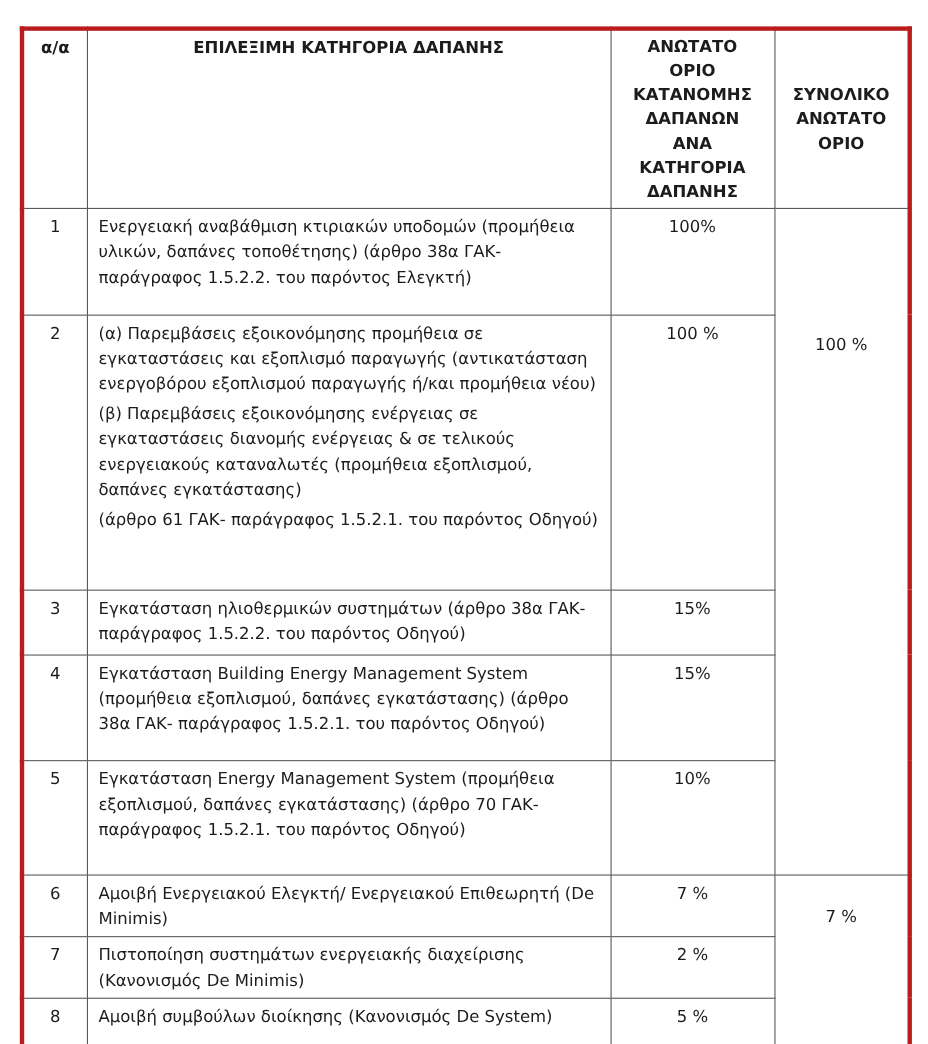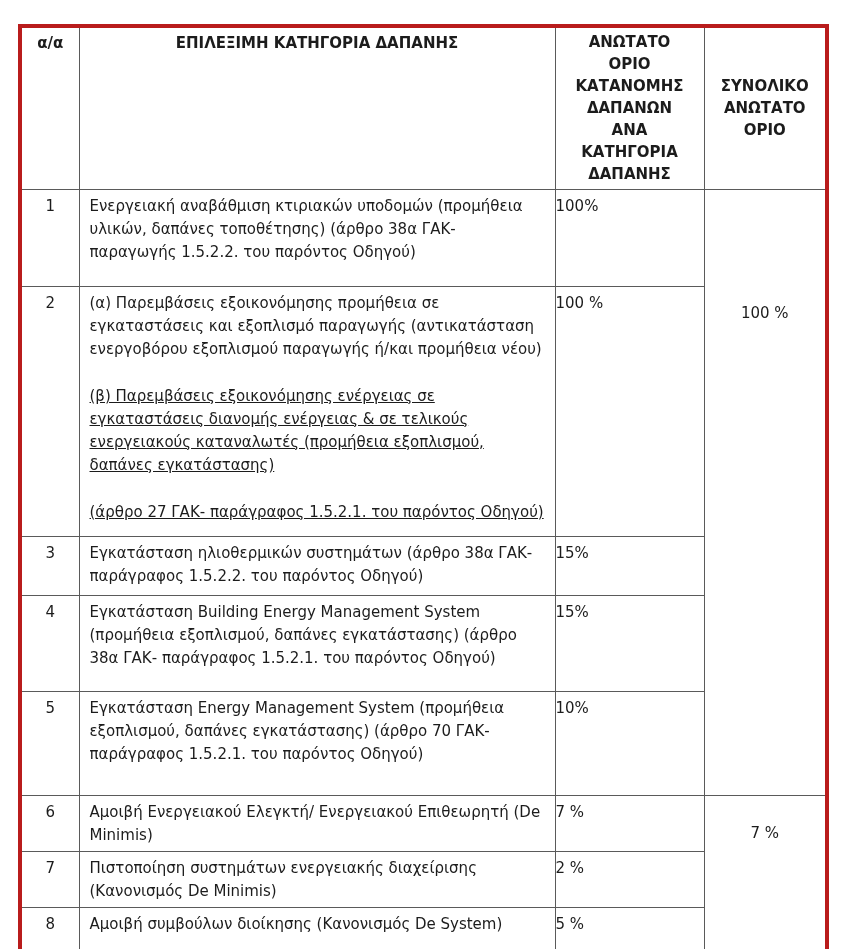--- a/index.html
+++ b/index.html
@@ -52,23 +52,23 @@
   }
   td.num-cell {
     text-align: center;
     padding-top: 5px;
   }
   td.category-cell {
     text-align: left;
     padding: 5px 8px 4px 10px;
   }
   td.category-cell p { margin: 0; }
-  td.category-cell p + p { margin-top: 24px; text-decoration: underline; }
+  td.category-cell p + p { margin-top: 4px; }
   td.limit-cell {
-    text-align: left;
+    text-align: center;
     padding-top: 5px;
   }
   td.total-cell {
     text-align: center;
   }
   td.total-cell.group-a { padding-top: 112px; }
   td.total-cell.group-b { padding-top: 26px; }
 </style>
 </head>
 <body>
@@ -86,31 +86,31 @@
         <th class="c1">α/α</th>
         <th class="c2">ΕΠΙΛΕΞΙΜΗ ΚΑΤΗΓΟΡΙΑ ΔΑΠΑΝΗΣ</th>
         <th class="c3">ΑΝΩΤΑΤΟ ΟΡΙΟ ΚΑΤΑΝΟΜΗΣ ΔΑΠΑΝΩΝ ΑΝΑ ΚΑΤΗΓΟΡΙΑ ΔΑΠΑΝΗΣ</th>
         <th class="c4">ΣΥΝΟΛΙΚΟ ΑΝΩΤΑΤΟ ΟΡΙΟ</th>
       </tr>
     </thead>
     <tbody id="table-body">
         <tr style="height: 97px;">
           <td class="num-cell">1</td>
           <td class="category-cell">
-            <p>Ενεργειακή αναβάθμιση κτιριακών υποδομών (προμήθεια υλικών, δαπάνες τοποθέτησης) (άρθρο 38α ΓΑΚ- παραγωγής 1.5.2.2. του παρόντος Οδηγού)</p>
+            <p>Ενεργειακή αναβάθμιση κτιριακών υποδομών (προμήθεια υλικών, δαπάνες τοποθέτησης) (άρθρο 38α ΓΑΚ- παράγραφος 1.5.2.2. του παρόντος Ελεγκτή)</p>
           </td>
           <td class="limit-cell">100%</td>
           <td class="total-cell group-a" rowspan="5">100 %</td>
         </tr>
         <tr style="height: 250px;">
           <td class="num-cell">2</td>
           <td class="category-cell">
             <p>(α) Παρεμβάσεις εξοικονόμησης προμήθεια σε εγκαταστάσεις και εξοπλισμό παραγωγής (αντικατάσταση ενεργοβόρου εξοπλισμού παραγωγής ή/και προμήθεια νέου)</p>
             <p>(β) Παρεμβάσεις εξοικονόμησης ενέργειας σε εγκαταστάσεις διανομής ενέργειας &amp; σε τελικούς ενεργειακούς καταναλωτές (προμήθεια εξοπλισμού, δαπάνες εγκατάστασης)</p>
-            <p>(άρθρο 27 ΓΑΚ- παράγραφος 1.5.2.1. του παρόντος Οδηγού)</p>
+            <p>(άρθρο 61 ΓΑΚ- παράγραφος 1.5.2.1. του παρόντος Οδηγού)</p>
           </td>
           <td class="limit-cell">100 %</td>
         </tr>
         <tr style="height: 59px;">
           <td class="num-cell">3</td>
           <td class="category-cell">
             <p>Εγκατάσταση ηλιοθερμικών συστημάτων (άρθρο 38α ΓΑΚ- παράγραφος 1.5.2.2. του παρόντος Οδηγού)</p>
           </td>
           <td class="limit-cell">15%</td>
         </tr>

